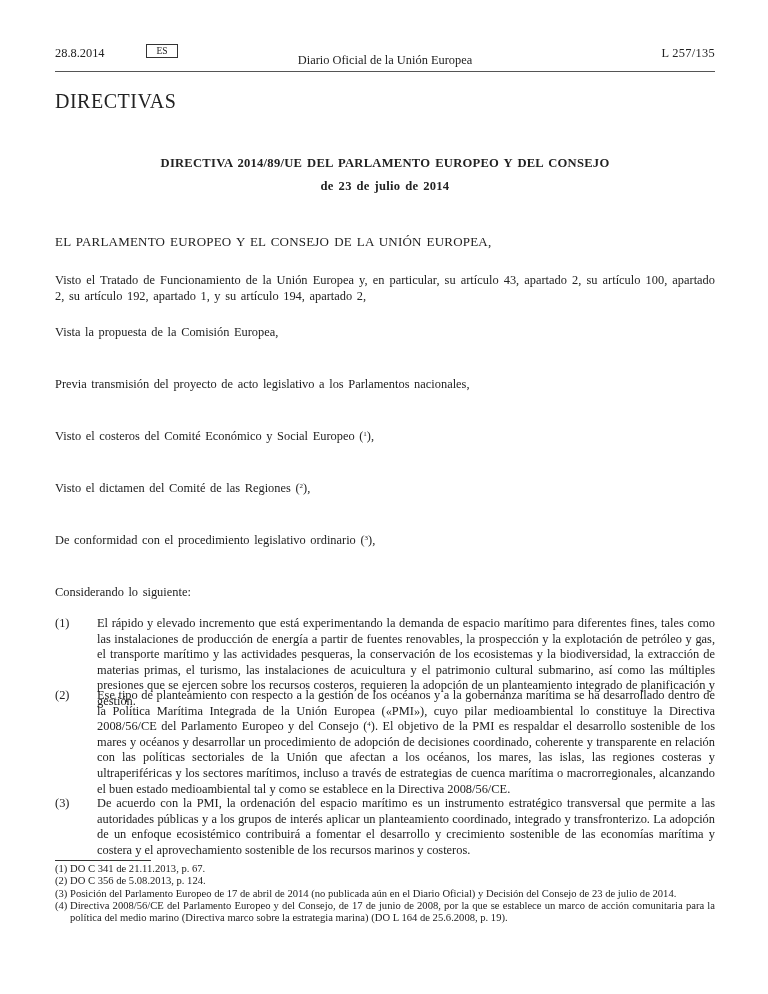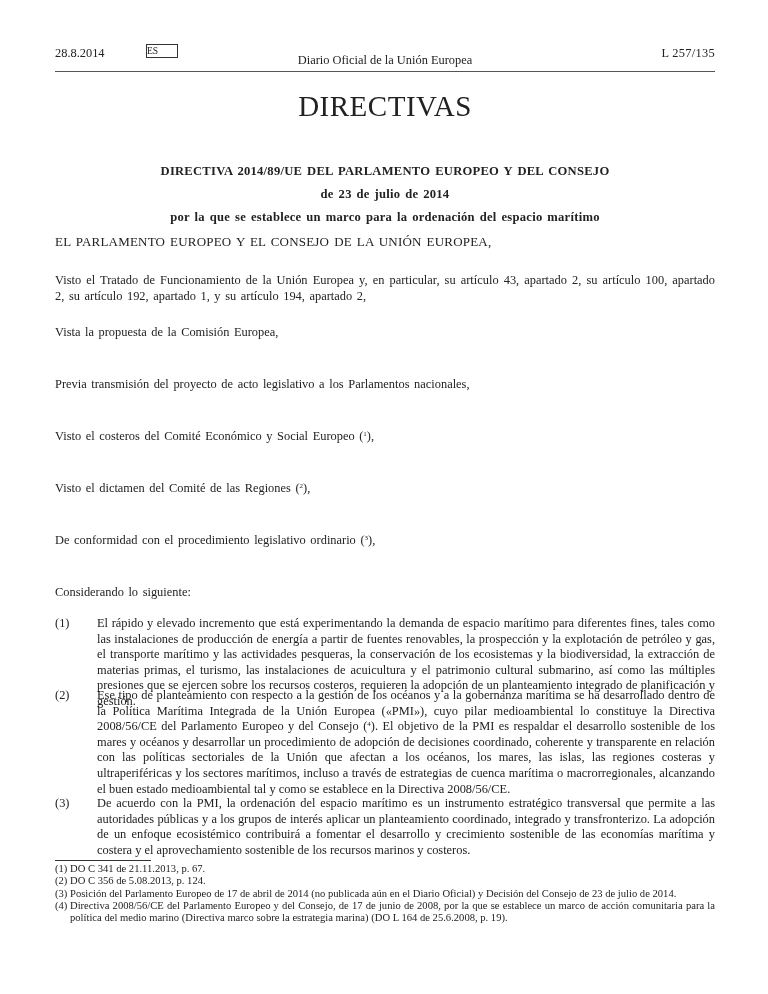--- a/index.html
+++ b/index.html
@@ -10,31 +10,31 @@
   }
   .page { position: absolute; left: 55px; top: 0; width: 660px; }
   .hdr {
     position: absolute; top: 44px; left: 0; width: 660px; height: 27px;
     border-bottom: 1px solid #555;
     font-size: 12.4px;
   }
   .hdr .date { position: absolute; left: 0; top: 2px; }
   .hdr .lang {
     position: absolute; left: 91px; top: 0px; width: 30px; height: 12px;
-    border: 1px solid #333; font-size: 9.5px; line-height: 12px;
+    border: 1px solid #333; font-size: 9.5px; text-align: center; line-height: 12px;
   }
   .hdr .journal { position: absolute; left: 0; width: 660px; top: 9px; text-align: center; }
   .hdr .ref { position: absolute; right: 0; top: 2px; letter-spacing: 0.3px; }
 
   .section-title {
-    position: absolute; top: 90px; left: 0; width: 660px; text-align: center;
-    font-size: 29px; letter-spacing: 0.5px;
+    position: absolute; top: 90px; left: 0; width: 660px; 
+    font-size: 20px; letter-spacing: 0.5px;
   }
   .title-block {
-    position: absolute; top: 160px; left: 0; width: 660px; text-align: center;
+    position: absolute; top: 152px; left: 0; width: 660px; text-align: center;
     font-weight: bold; font-size: 12.6px; line-height: 23px; letter-spacing: 0.25px;
     word-spacing: 1.5px;
   }
   .p { position: absolute; left: 0; width: 660px; font-size: 12.4px; line-height: 15.6px; text-align: justify; word-spacing: 1.5px; }
   .small-caps { font-size: 13px; letter-spacing: 0.2px; }
   .recital { position: absolute; left: 0; width: 660px; font-size: 12.4px; line-height: 15.6px; }
   .recital .num { position: absolute; left: 0; top: 0; width: 50px; }
   .recital .body { margin-left: 42px; text-align: justify; }
   sup { font-size: 7px; vertical-align: 4px; line-height: 0; }
 
@@ -53,21 +53,20 @@
     <span class="date">28.8.2014</span>
     <span class="lang">ES</span>
     <span class="ref">L 257/135</span>
   </div>
 
   <div class="section-title">DIRECTIVAS</div>
 
   <div class="title-block">
     <div>DIRECTIVA 2014/89/UE DEL PARLAMENTO EUROPEO Y DEL CONSEJO</div>
     <div>de 23 de julio de 2014</div>
-    <div>por la que se establece un marco para la ordenación del espacio marítimo</div>
   </div>
 
   <div class="p small-caps" style="top:234px;">EL PARLAMENTO EUROPEO Y EL CONSEJO DE LA UNIÓN EUROPEA,</div>
 
   <div class="p" style="top:273px;">Visto el Tratado de Funcionamiento de la Unión Europea y, en particular, su artículo 43, apartado 2, su artículo 100, apartado 2, su artículo 192, apartado 1, y su artículo 194, apartado 2,</div>
 
   <div class="p" style="top:325px;">Vista la propuesta de la Comisión Europea,</div>
 
   <div class="p" style="top:377px;">Previa transmisión del proyecto de acto legislativo a los Parlamentos nacionales,</div>
 

